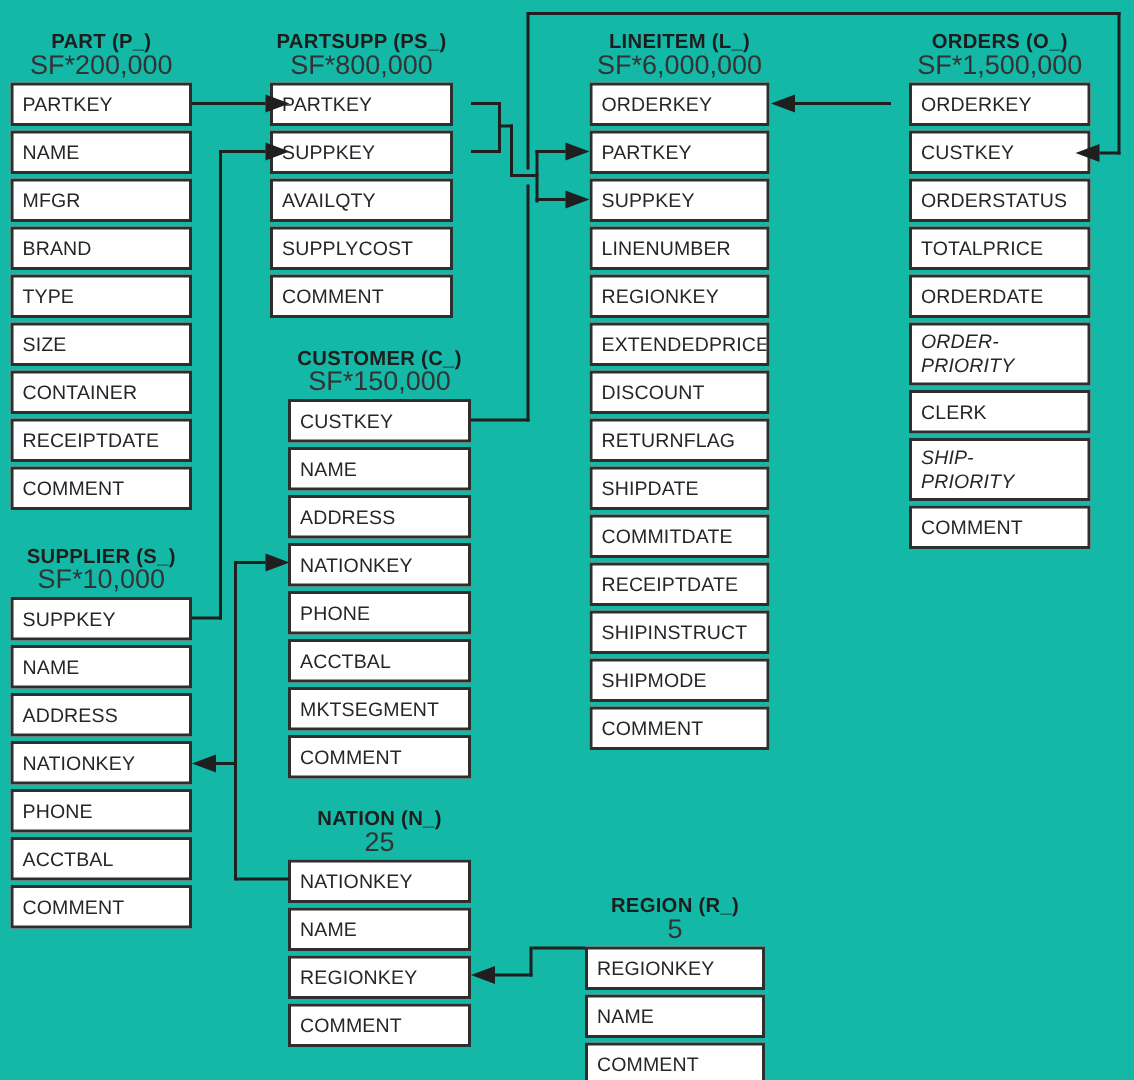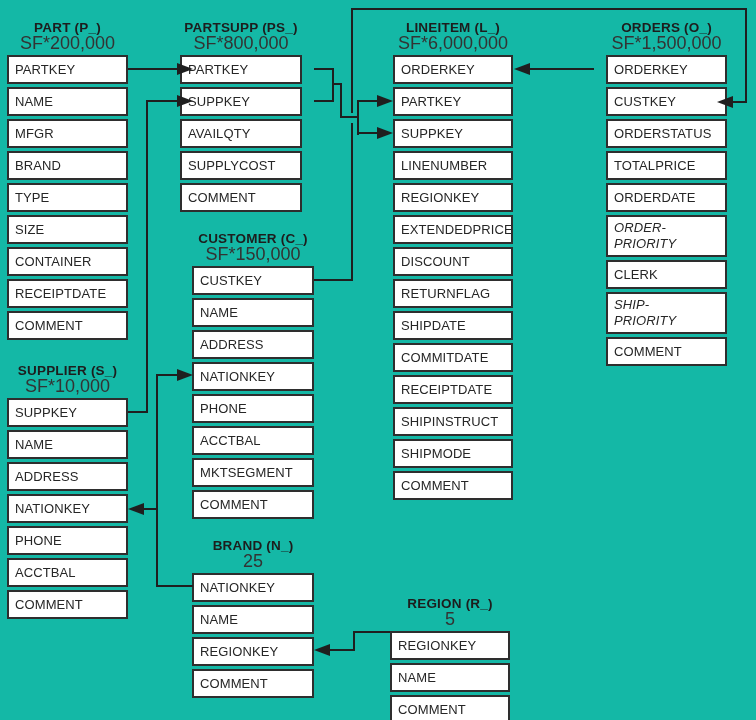--- a/index.html
+++ b/index.html
@@ -126,21 +126,21 @@
         <div class="row">NAME</div>
         <div class="row">ADDRESS</div>
         <div class="row">NATIONKEY</div>
         <div class="row">PHONE</div>
         <div class="row">ACCTBAL</div>
         <div class="row">COMMENT</div>
       </div>
   </div>
 
   <div class="tbl" style="left:192px;top:538px;width:122px">
-    <div class="tbl-title">BRAND (N_)</div>
+    <div class="tbl-title">NATION (N_)</div>
     <div class="tbl-sub">25</div>
     <div class="tbl-rows">
         <div class="row">NATIONKEY</div>
         <div class="row">NAME</div>
         <div class="row">REGIONKEY</div>
         <div class="row">COMMENT</div>
       </div>
   </div>
 
   <div class="tbl" style="left:390px;top:596px;width:120px">

